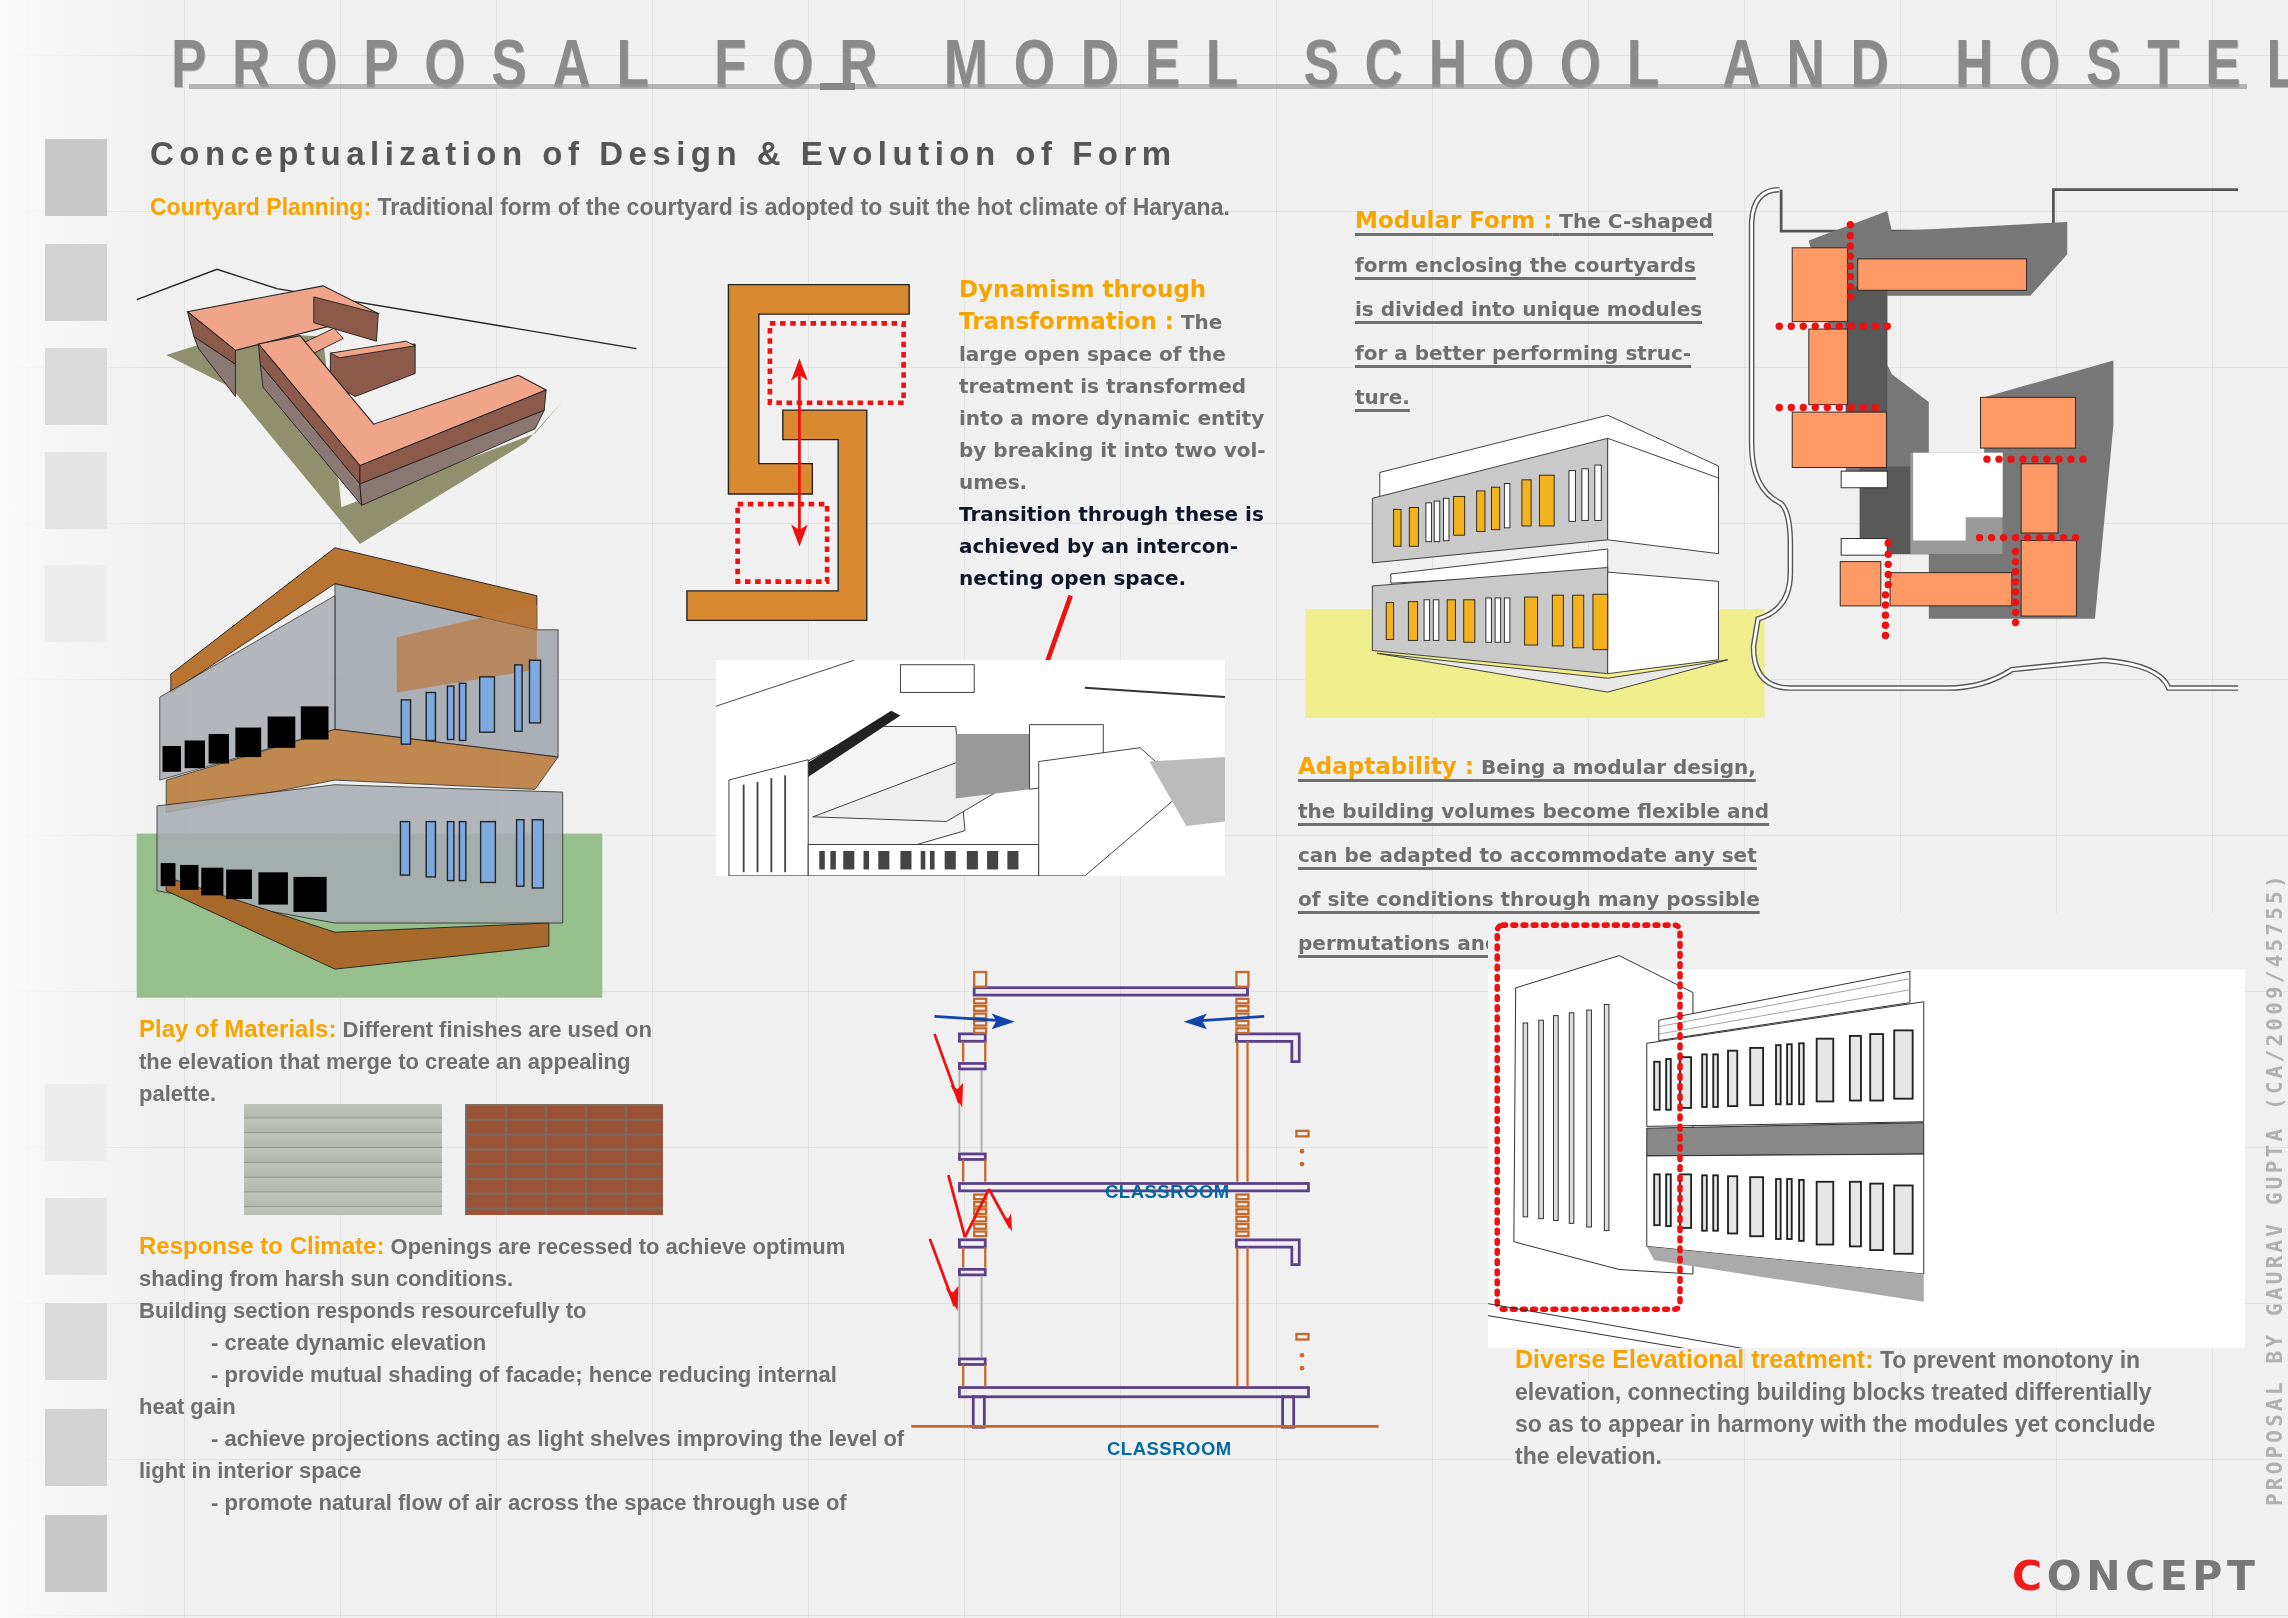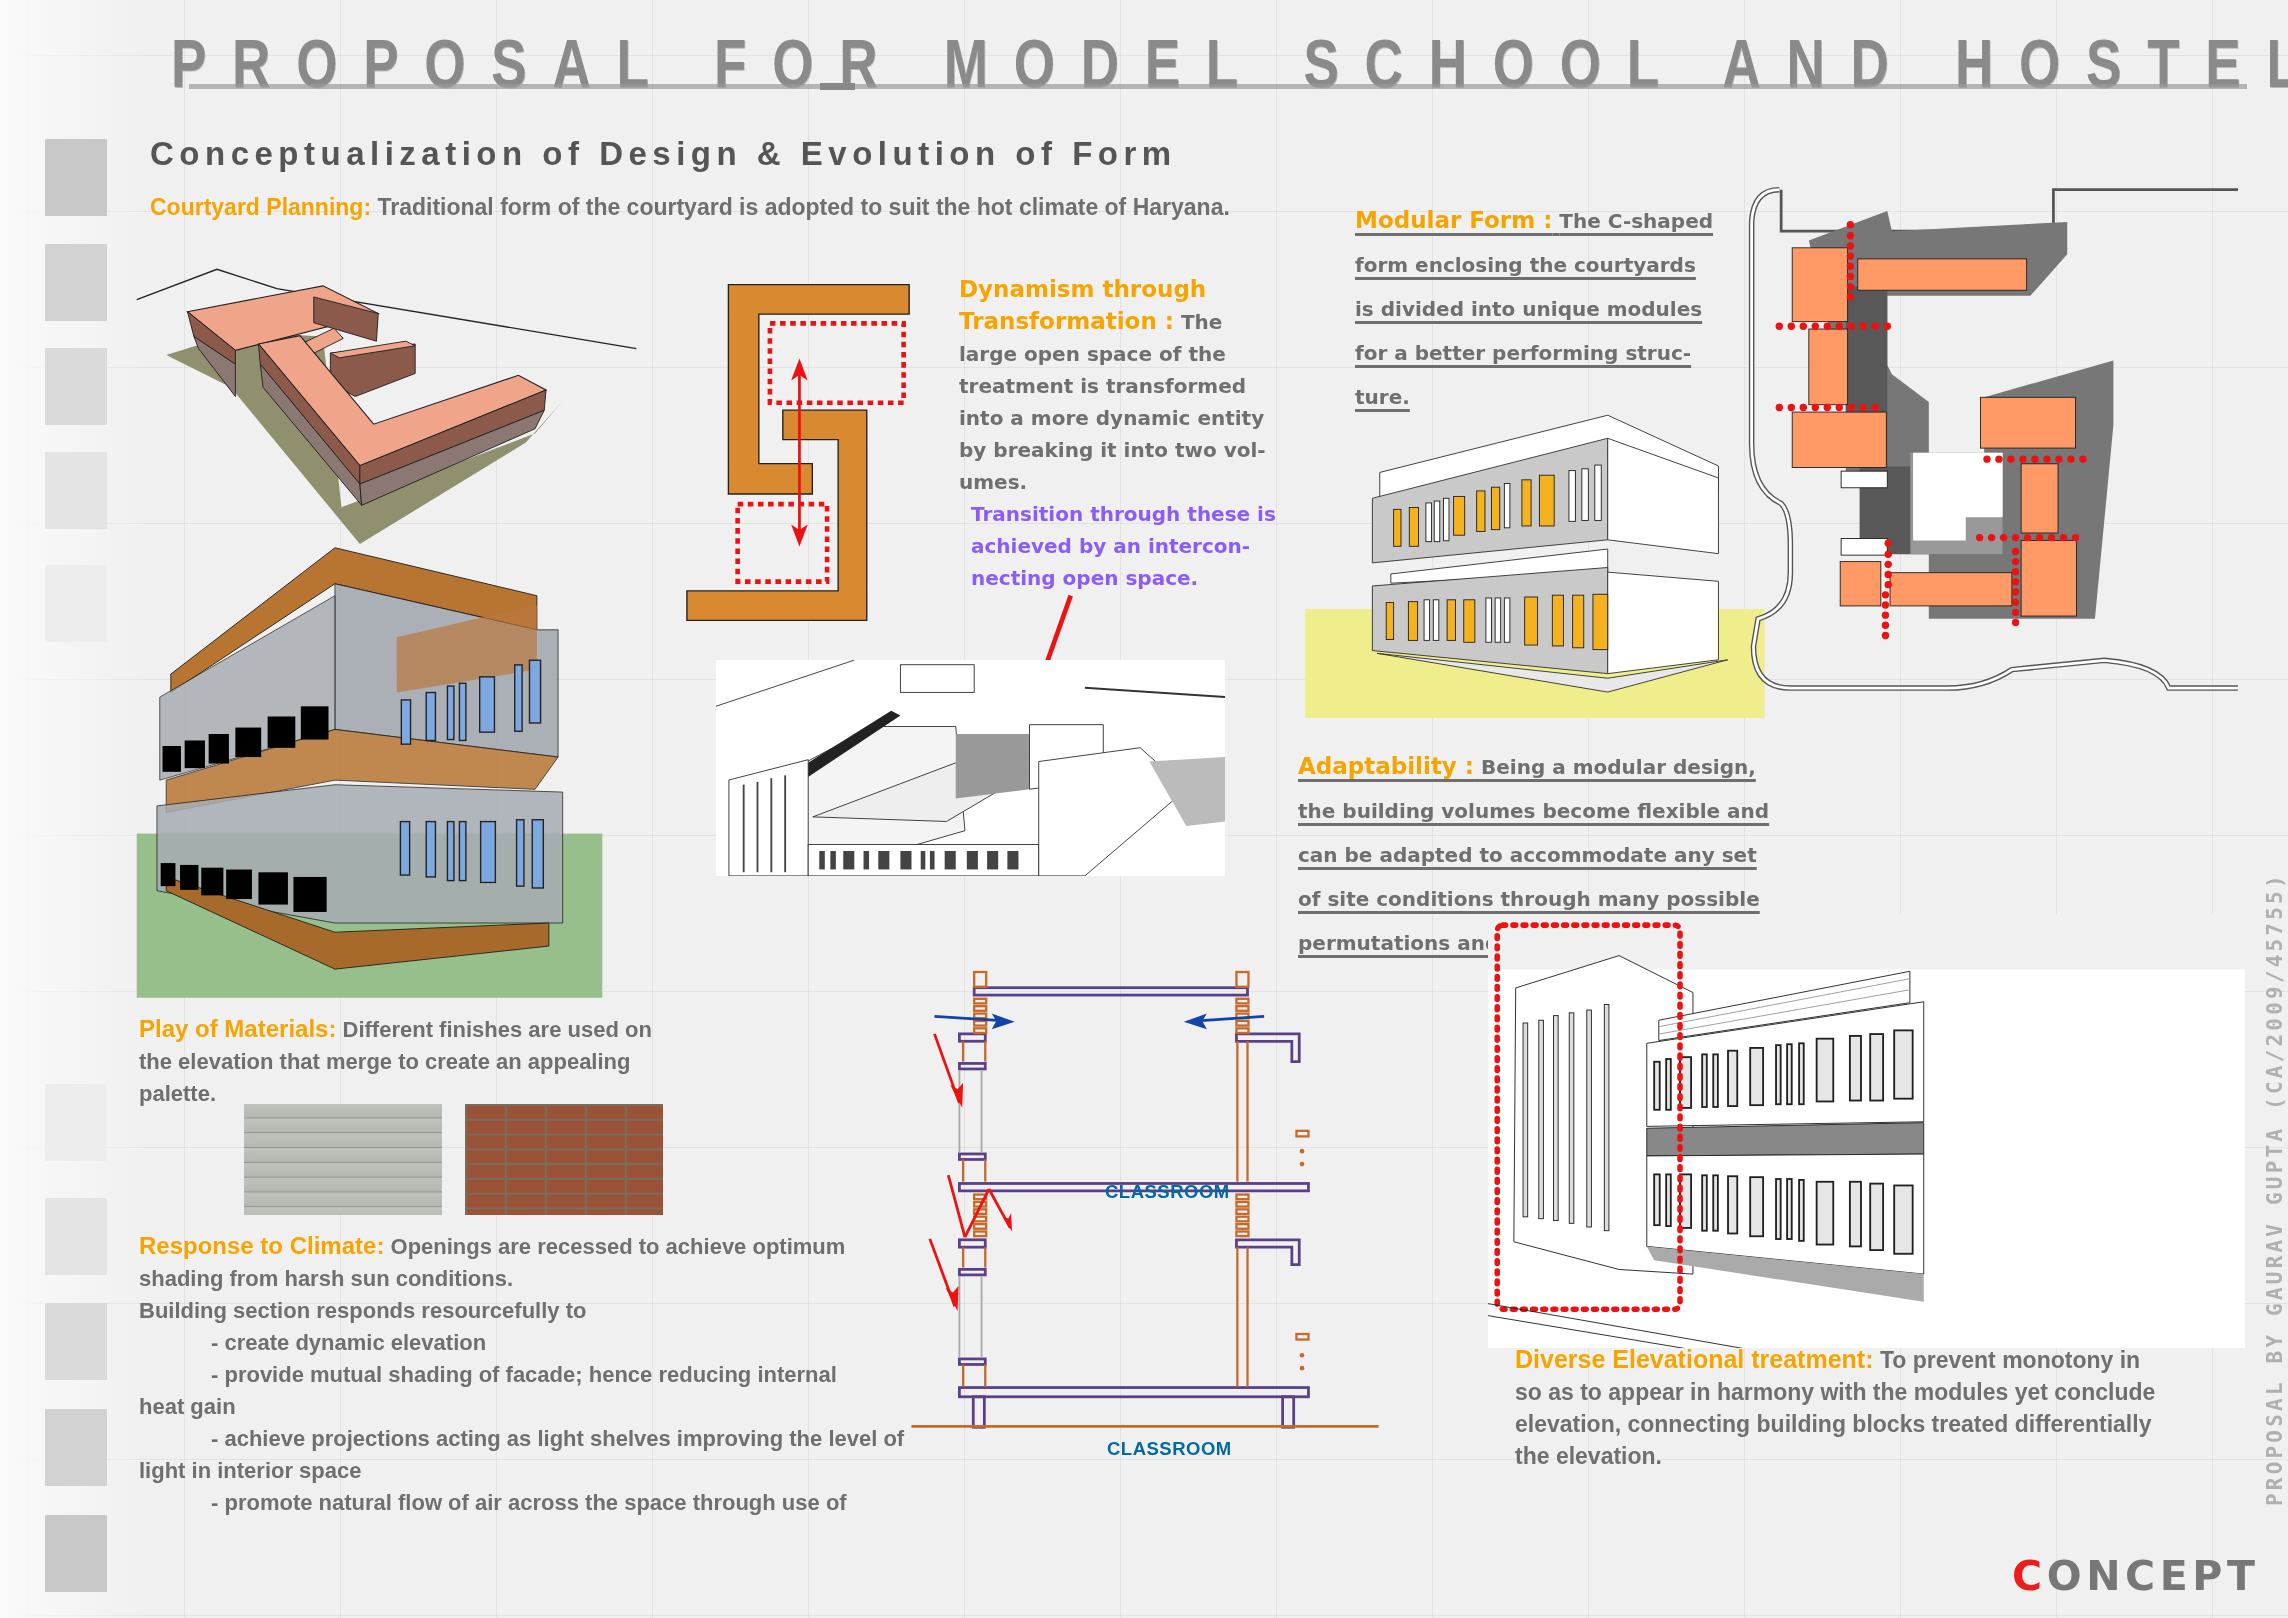--- a/index.html
+++ b/index.html
@@ -19,21 +19,21 @@
     text-shadow:0.9px 0.9px 0 #bbb;}
   .title-rule{left:189px;top:84px;width:2058px;height:4.6px;background:#9a9a9a;opacity:0.7;}
   .title-rule-mark{left:820px;top:83px;width:35px;height:6.5px;background:#888;}
   .subtitle{left:150px;top:135px;font-size:33px;letter-spacing:5.5px;color:#555;font-weight:bold;
     font-family:"Liberation Sans","DejaVu Sans",sans-serif;white-space:nowrap;text-align:center;}
   .side-tab{position:absolute;left:45px;width:62px;height:77px;background:#c8c8c8;}
   .p{position:absolute;color:#6f6f6f;font-weight:bold;font-size:22px;line-height:32px;
     font-family:Liberation Sans, sans-serif;}
   .p.wide{font-family:"DejaVu Sans","Liberation Sans",sans-serif;font-size:20px;line-height:32px;}
   .hl{color:#f5a400;}
-  .faded{color:#8b5cf6;margin-left:12px;}
+  .faded{color:#0f172a;}
   .ul{text-decoration:underline;text-decoration-thickness:2.8px;text-underline-offset:4.6px;margin-top:12px;}
   .ul .hl{text-decoration-color:#f5a400;}
   .indent{padding-left:72px;}
   .fig{position:absolute;overflow:hidden;}
   .classroom{position:absolute;font-size:18.5px;color:#0369a1;font-weight:bold;letter-spacing:0.5px;
     font-family:"Liberation Sans Narrow","Liberation Sans",sans-serif;}
   .vert{position:absolute;left:2263px;top:1506px;transform:rotate(-90deg);transform-origin:left top;
     white-space:nowrap;font-size:21px;letter-spacing:3.2px;color:#b0b0b0;font-weight:bold;
     font-family:"DejaVu Sans Mono",monospace;}
   .concept{left:2012px;top:1552px;font-size:41px;letter-spacing:4.6px;font-weight:bold;color:#777;
@@ -502,20 +502,20 @@
     <rect x="414" y="292" width="14" height="72"></rect>
       <rect x="440" y="294" width="20" height="74"></rect>
   </g>
   <rect x="10" y="12" width="198" height="416" rx="6" fill="none" stroke="#ee1111" stroke-width="6" stroke-dasharray="3,8" stroke-linecap="round"></rect>
   <polyline points="0,422 330,480" fill="none" stroke="#222" stroke-width="1"></polyline>
   <polyline points="0,435 270,480" fill="none" stroke="#222" stroke-width="1"></polyline>
 </svg>
 
 <div class="p" style="left:1515px;top:1343px;width:683px;font-size:23px;">
   <div><span class="hl" style="font-size:25px">Diverse Elevational treatment:</span> <span>To prevent monotony in</span></div>
+  <div>elevation, connecting building blocks treated differentially</div>
   <div>so as to appear in harmony with the modules yet conclude</div>
-  <div>elevation, connecting building blocks treated differentially</div>
   <div>the elevation.</div>
 </div>
 
 <div class="vert">PROPOSAL BY GAURAV GUPTA (CA/2009/45755)</div>
 <div class="abs concept"><span class="c">C</span><span>ONCEPT</span></div>
 
 
 </body></html>

